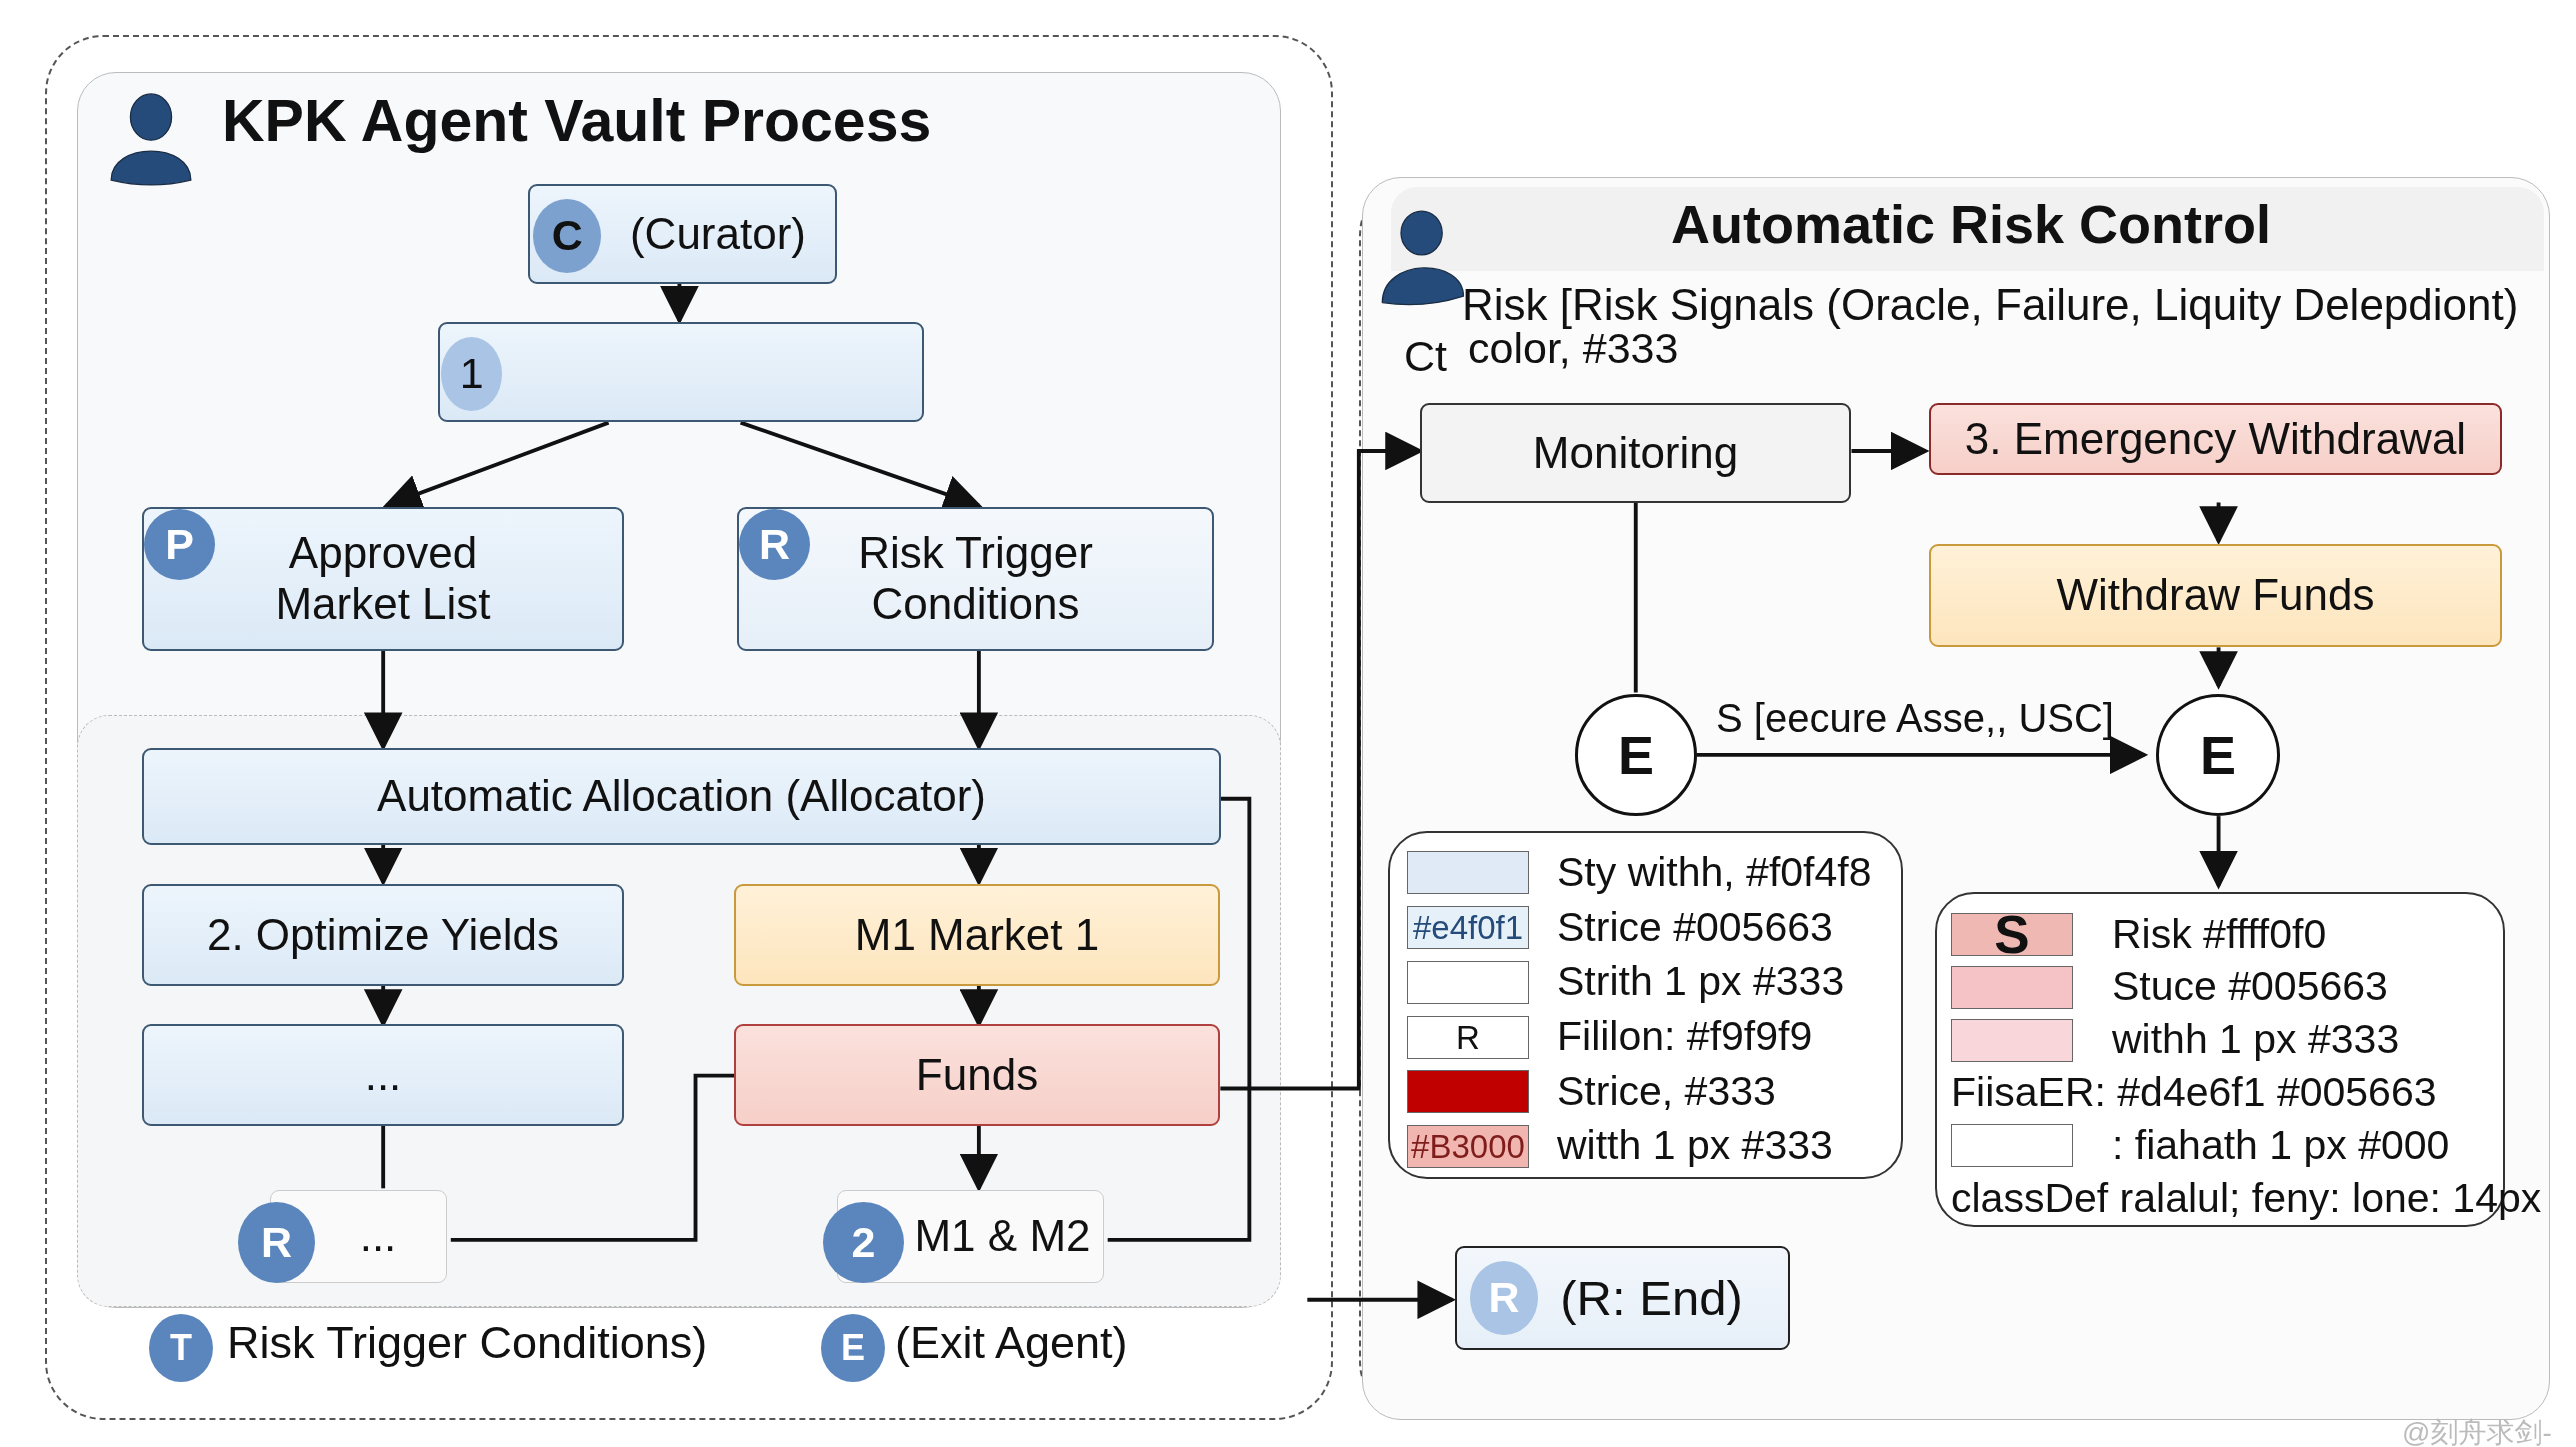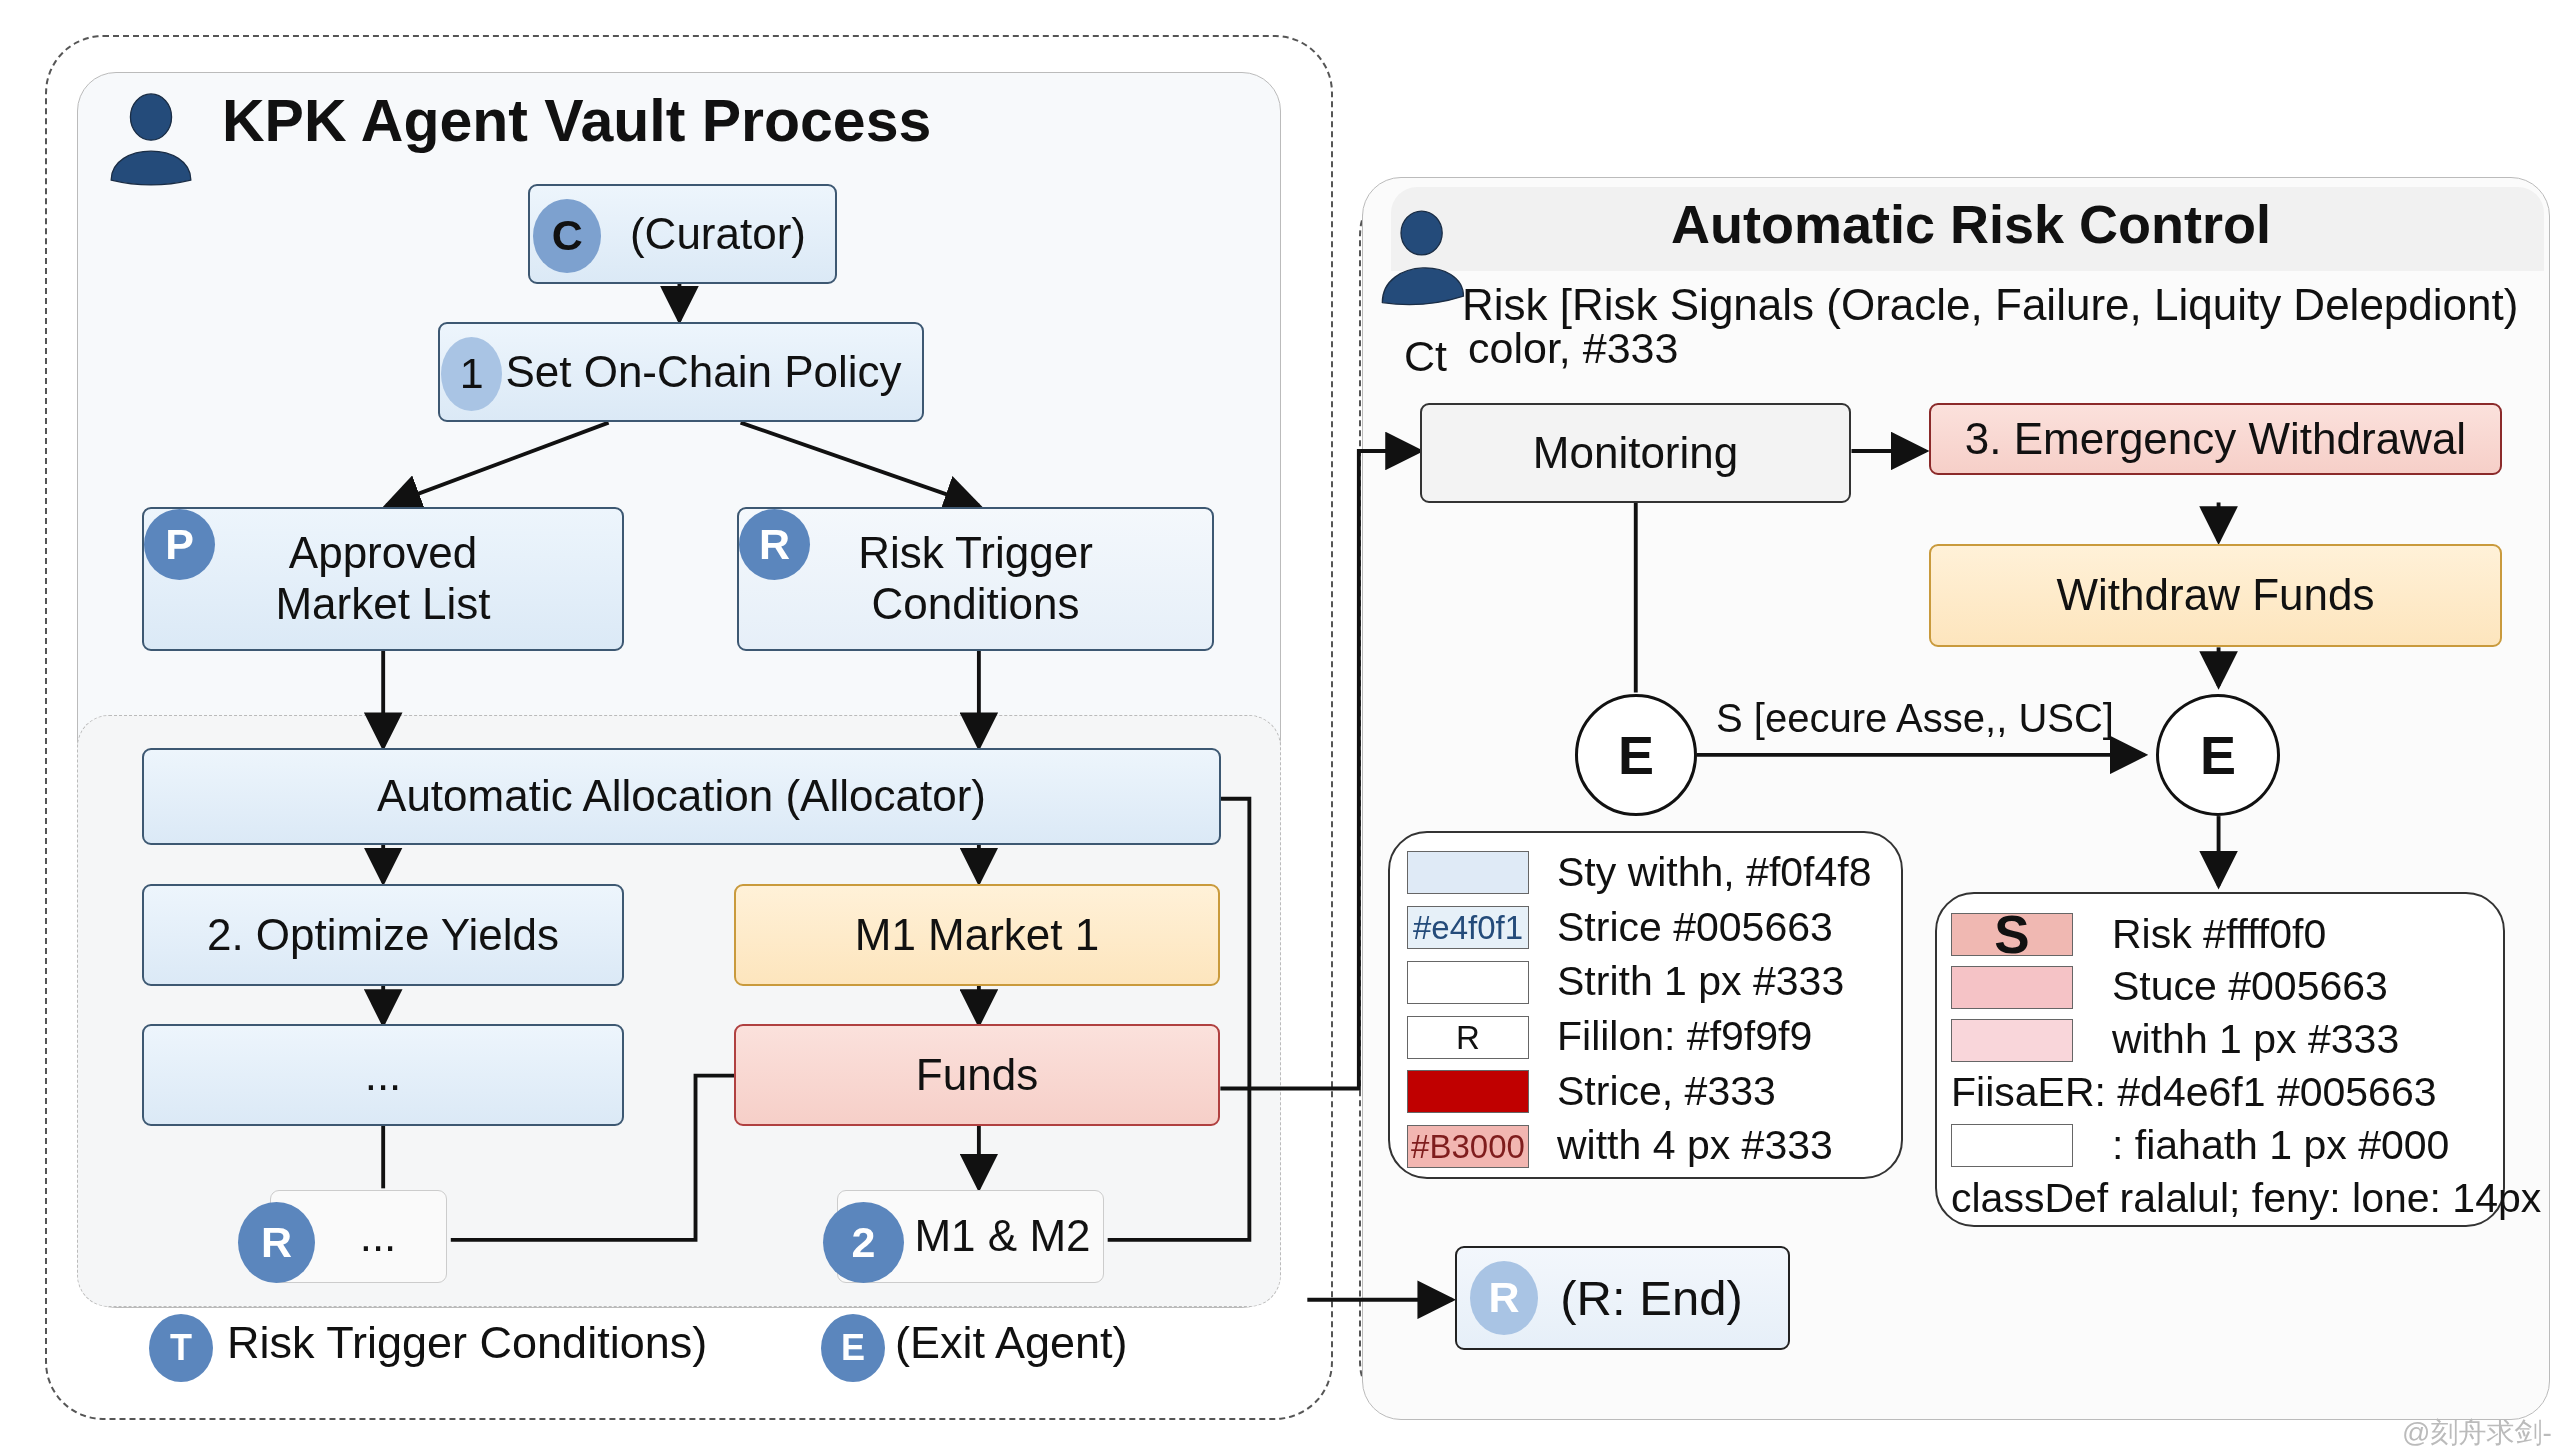--- a/index.html
+++ b/index.html
@@ -92,21 +92,20 @@
 </svg>
 <div class="abs title" style="left:222px;top:87px;">KPK Agent Vault Process</div>
 
 <div class="abs node blue" style="left:528px;top:184px;width:309px;height:100px;justify-content:flex-end;padding-right:29px;">
   <span>(Curator)</span>
   <div class="badge dark-text" style="left:3.2px;top:13px;width:68px;height:74px;">C</div>
 </div>
 
 <div class="abs node blue" style="left:438px;top:322px;width:486px;height:100px;padding-left:45px;">
   <div class="badge light" style="left:1.3px;top:13px;width:61px;height:74px;color:#111;font-weight:normal;">1</div>
-  <span>Set On-Chain Policy</span>
 </div>
 
 <div class="abs node blue" style="left:142px;top:507px;width:482px;height:144px;flex-direction:column;">
   <div class="badge" style="left:0;top:0;">P</div>
   <span>Approved</span>
   <span>Market List</span>
 </div>
 
 <div class="abs node" style="left:737px;top:507px;width:477px;height:144px;flex-direction:column;background:linear-gradient(180deg,#f4f8fc,#e6eff8);border-color:#3d5872;">
   <div class="badge" style="left:0;top:0;">R</div>
@@ -184,21 +183,21 @@
     <div class="legend-text" style="left: 1557px; top: 849px;">Sty withh, #f0f4f8</div>
     <div class="swatch" style="left: 1407px; top: 906px; background: rgb(230, 240, 248); display: flex; align-items: center; justify-content: center; font-size: 33px; font-weight: normal; color: rgb(36, 75, 122);">#e4f0f1</div>
     <div class="legend-text" style="left: 1557px; top: 904px;">Strice #005663</div>
     <div class="swatch" style="left: 1407px; top: 961px; background: rgb(255, 255, 255); display: flex; align-items: center; justify-content: center; font-size: 33px; font-weight: normal; color: rgb(17, 17, 17);"></div>
     <div class="legend-text" style="left: 1557px; top: 958px;">Strith 1 px #333</div>
     <div class="swatch" style="left: 1407px; top: 1016px; background: rgb(255, 255, 255); display: flex; align-items: center; justify-content: center; font-size: 33px; font-weight: normal; color: rgb(17, 17, 17);">R</div>
     <div class="legend-text" style="left: 1557px; top: 1013px;">Fililon: #f9f9f9</div>
     <div class="swatch" style="left: 1407px; top: 1070px; background: rgb(192, 0, 0); display: flex; align-items: center; justify-content: center; font-size: 33px; font-weight: normal; color: rgb(17, 17, 17);"></div>
     <div class="legend-text" style="left: 1557px; top: 1068px;">Strice, #333</div>
     <div class="swatch" style="left: 1407px; top: 1125px; background: rgb(242, 182, 177); display: flex; align-items: center; justify-content: center; font-size: 33px; font-weight: normal; color: #7f1d1d;">#B3000</div>
-    <div class="legend-text" style="left: 1557px; top: 1122px;">witth 4 px #333</div>
+    <div class="legend-text" style="left: 1557px; top: 1122px;">witth 1 px #333</div>
   </div>
 
 <div class="abs legend" style="left:1935px;top:892px;width:570px;height:335px;"></div>
 <div id="legend-right-items">
     <div class="swatch" style="left: 1951px; top: 913px; background: rgb(240, 184, 178); display: flex; align-items: center; justify-content: center; font-size: 53px; font-weight: bold; color: rgb(17, 17, 17);">S</div>
     <div class="legend-text" style="left: 2112px; top: 911px; text-align: center;">Risk #ffff0f0</div>
     <div class="swatch" style="left: 1951px; top: 966px; background: rgb(245, 195, 198); display: flex; align-items: center; justify-content: center; font-size: 33px; font-weight: normal; color: rgb(17, 17, 17);"></div>
     <div class="legend-text" style="left: 2112px; top: 963px;">Stuce #005663</div>
     <div class="swatch" style="left: 1951px; top: 1019px; background: rgb(249, 214, 218); display: flex; align-items: center; justify-content: center; font-size: 33px; font-weight: normal; color: rgb(17, 17, 17);"></div>
     <div class="legend-text" style="left: 2112px; top: 1016px;">withh 1 px #333</div>

